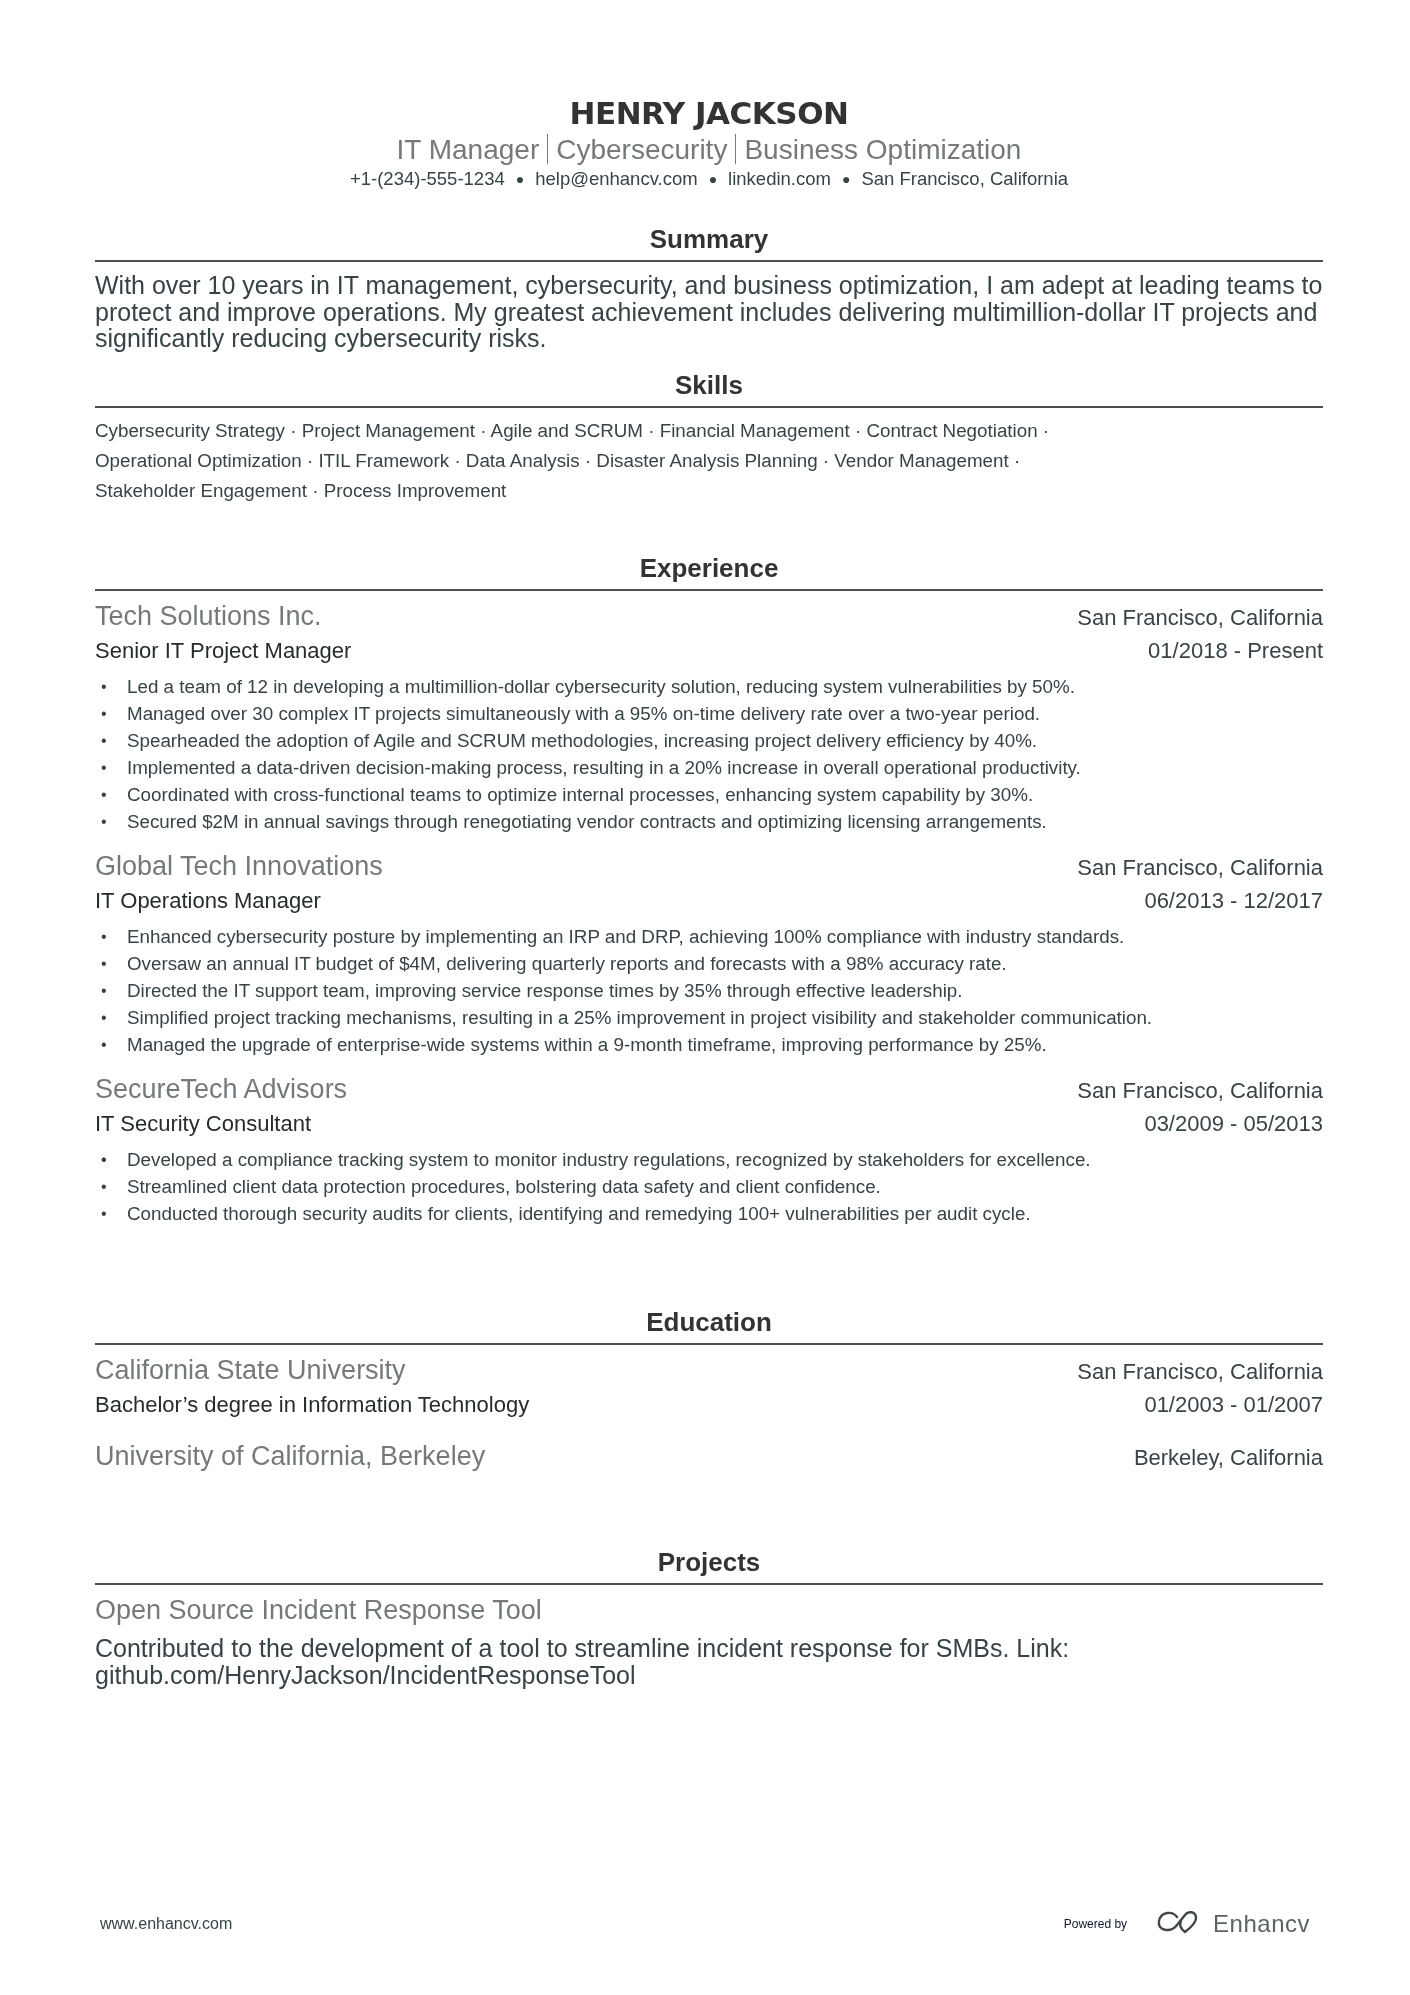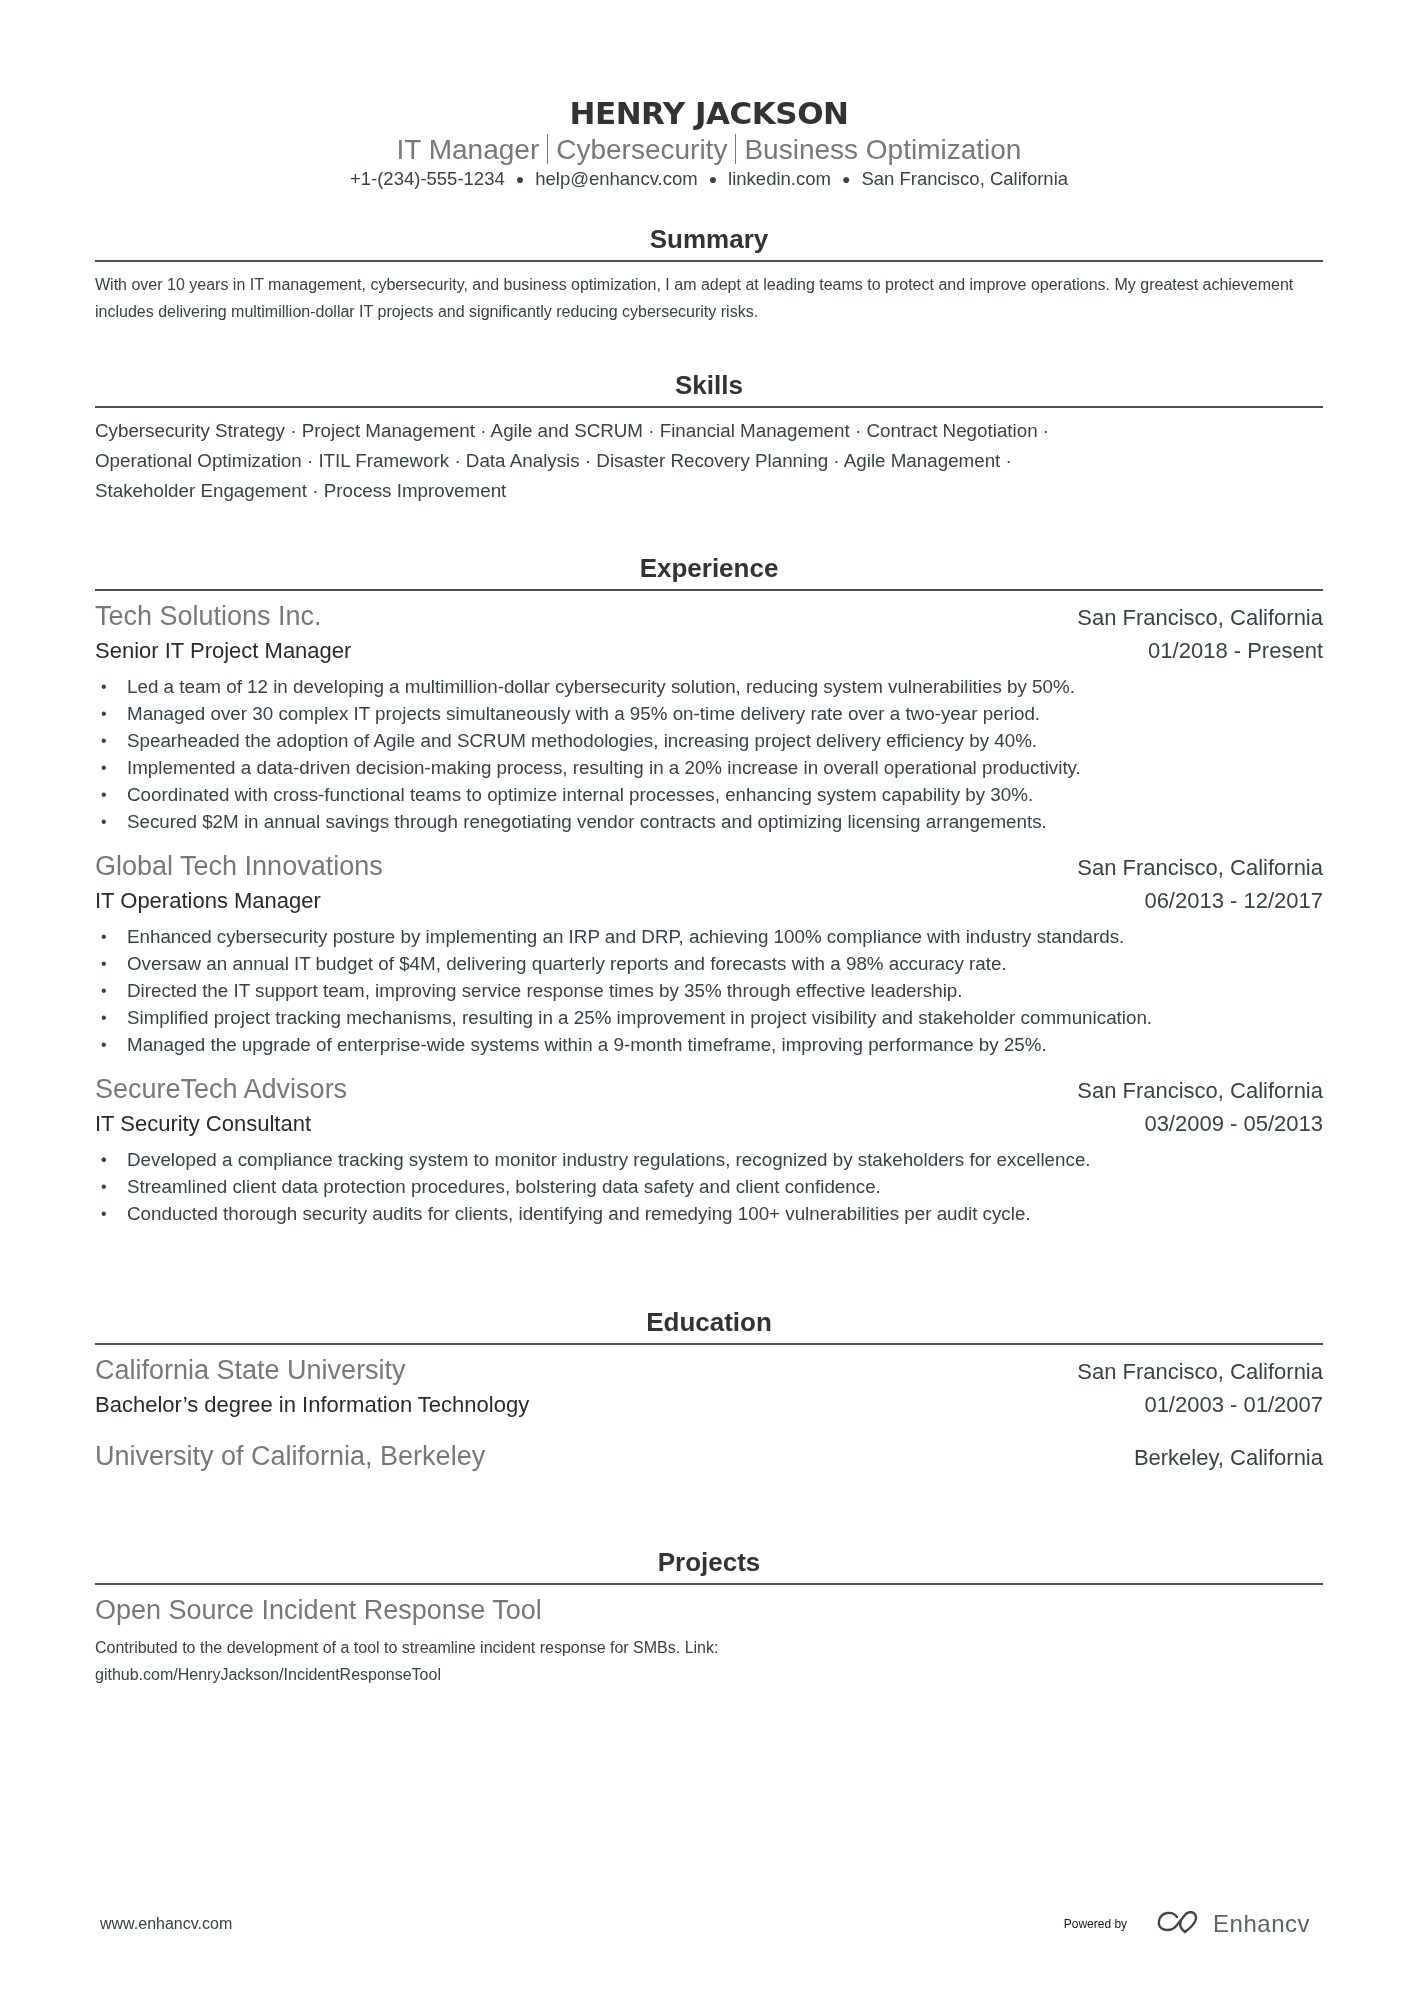--- a/index.html
+++ b/index.html
@@ -13,21 +13,21 @@
   .headline { font-size: 28px; color: #75797c; line-height: 34px; margin-top: 2px; }
   .headline .sep { display: inline-block; width: 1px; height: 30px; background: #75797c;
                    vertical-align: -5px; margin: 0 8px; }
   .contact { font-size: 18.5px; color: #384347; line-height: 24px; margin-top: 0px; }
   .contact .dot { margin: 0 11px; font-size: 14px; vertical-align: 1px; }
 
   .section { position: absolute; left: 0; width: 1228px; }
   .section-title { text-align: center; font-size: 26px; color: #333333; line-height: 32px; margin: 0; }
   .section-rule { height: 2px; background: #4a4f52; margin-top: 5px; border: 0; }
 
-  .para { font-size: 16px; line-height: 26.5px; color: #384347; margin-top: 10px; }
+  .para { font-size: 25px; line-height: 26.5px; color: #384347; margin-top: 10px; }
   .skills { font-size: 18.8px; line-height: 30px; color: #384347; margin-top: 8px; }
 
   .entry-row { display: flex; justify-content: space-between; align-items: baseline; }
   .entry-title { font-size: 27px; color: #75797c; line-height: 34px; }
   .entry-loc { font-size: 22px; color: #384347; line-height: 34px; }
   .entry-sub { font-size: 22px; color: #262b2e; line-height: 32px; }
   .entry-date { font-size: 22px; color: #384347; line-height: 32px; }
 
   ul.bullets { list-style: none; margin: 6px 0 0 0; padding: 0; }
   ul.bullets li { position: relative; padding-left: 32px; font-size: 18.8px; line-height: 27px; color: #384347; }
@@ -58,21 +58,21 @@
     <h2 class="section-title">Summary</h2>
     <div class="section-rule"></div>
     <div class="para">With over 10 years in IT management, cybersecurity, and business optimization, I am adept at leading teams to protect and improve operations. My greatest achievement includes delivering multimillion-dollar IT projects and significantly reducing cybersecurity risks.</div>
   </div>
 
   <div class="section" style="top:360px;">
     <h2 class="section-title">Skills</h2>
     <div class="section-rule"></div>
     <div class="skills">
       <div>Cybersecurity Strategy · Project Management · Agile and SCRUM · Financial Management · Contract Negotiation ·</div>
-      <div>Operational Optimization · ITIL Framework · Data Analysis · Disaster Recovery Planning · Agile Management ·</div>
+      <div>Operational Optimization · ITIL Framework · Data Analysis · Disaster Analysis Planning · Vendor Management ·</div>
       <div>Stakeholder Engagement · Process Improvement</div>
     </div>
   </div>
 
   <div class="section" style="top:543px;">
     <h2 class="section-title">Experience</h2>
     <div class="section-rule"></div>
 
     <div style="margin-top:8px;">
       <div class="entry-row">

